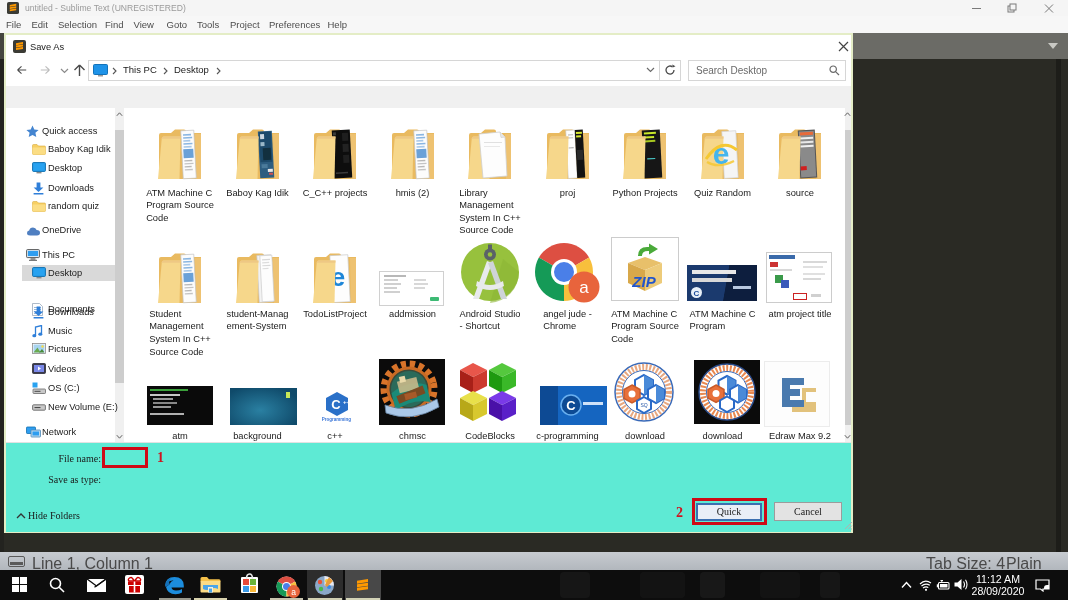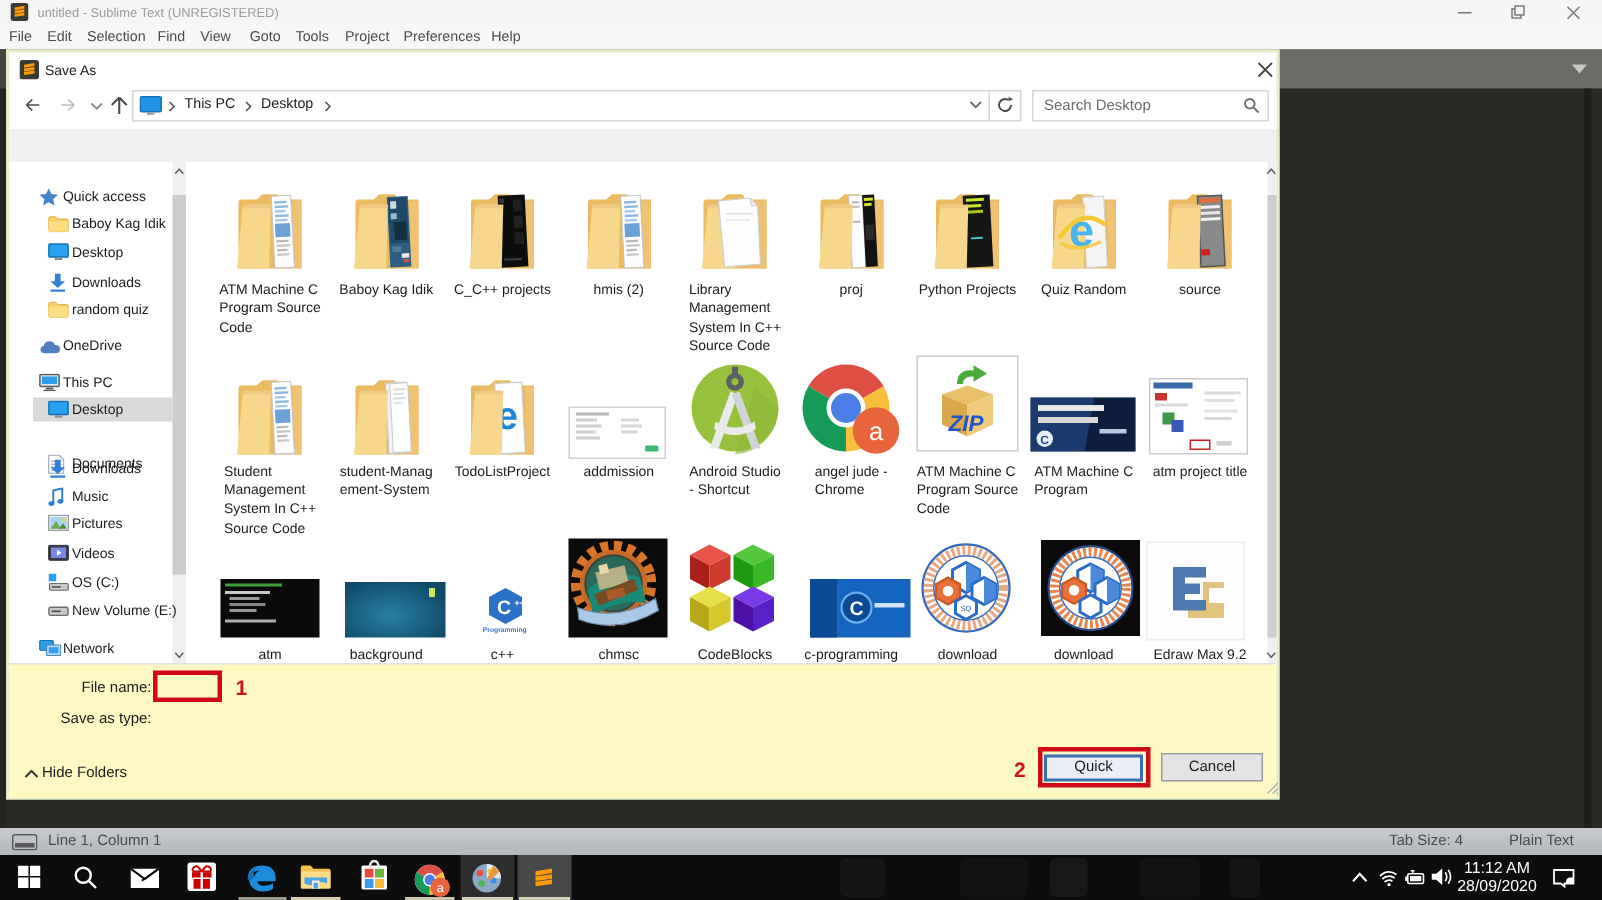--- a/index.html
+++ b/index.html
@@ -5,30 +5,30 @@
 html,body{margin:0;padding:0;}
 #screen{position:relative;width:1068px;height:600px;overflow:hidden;font-family:"Liberation Sans",sans-serif;background:#2a2a24;}
 .abs{position:absolute;}
 
 #titlebar{position:absolute;left:0;top:0;width:1068px;height:16px;background:#f5f5f5;}
 #titlebar .ttext{position:absolute;left:25px;top:3px;font-size:8.6px;color:#9a9a9a;}
 #menubar{position:absolute;left:0;top:16px;width:1068px;height:17px;background:#f7f7f7;font-size:9.5px;color:#4c4c4c;}
 #menubar span{position:absolute;top:3px;}
 #tabstrip{position:absolute;left:0;top:33px;width:1068px;height:26px;background:#6b6b66;}
 #leftgutter{position:absolute;left:0;top:33px;width:4px;height:519px;background:#23231f;}
-#statusbar{position:absolute;left:0;top:552px;width:1068px;height:18px;background:linear-gradient(#c7cbd0,#b2b7bd);font-size:10px;color:#4a4a4a;}
+#statusbar{position:absolute;left:0;top:552px;width:1068px;height:18px;background:linear-gradient(#c7cbd0,#b2b7bd);font-size:16px;color:#4a4a4a;}
 #taskbar{position:absolute;left:0;top:570px;width:1068px;height:30px;background:#0d0d0d;}
 
 #dialog{position:absolute;left:4px;top:33px;width:845px;height:496px;background:#f0f0f0;border:2px solid #e4edc6;}
 
 #dtitle{position:absolute;left:0px;top:0px;width:845px;height:23px;background:#fff;}
 #addrrow{position:absolute;left:0px;top:23px;width:845px;height:28px;background:#fff;}
 #toolrow{position:absolute;left:0px;top:51px;width:845px;height:21px;background:#f0f3f6;border-top:1px solid #ededed;border-bottom:1px solid #e3e3e3;}
 #mainarea{position:absolute;left:0px;top:73px;width:845px;height:335px;background:#fff;}
-#bottompanel{position:absolute;left:0px;top:407px;width:845px;height:89px;background:#fef9c3;border-top:1px solid #e2e2e2;}
+#bottompanel{position:absolute;left:0px;top:407px;width:845px;height:89px;background:#5eead4;border-top:1px solid #e2e2e2;font-family:Liberation Serif, serif;}
 .navtxt{font-size:9.5px;color:#1a1a1a;}
 
 #sidebar{position:absolute;left:0;top:0;width:109px;height:335px;background:#fff;}
 .sbitem{position:absolute;height:19px;font-size:9.3px;color:#1a1a1a;white-space:nowrap;z-index:2;}
 .sbitem svg{position:absolute;}
 
 .sbar{position:absolute;background:#f0f0f0;}
 .sthumb{position:absolute;background:#cdcdcd;}
 
 .gi{position:absolute;}

